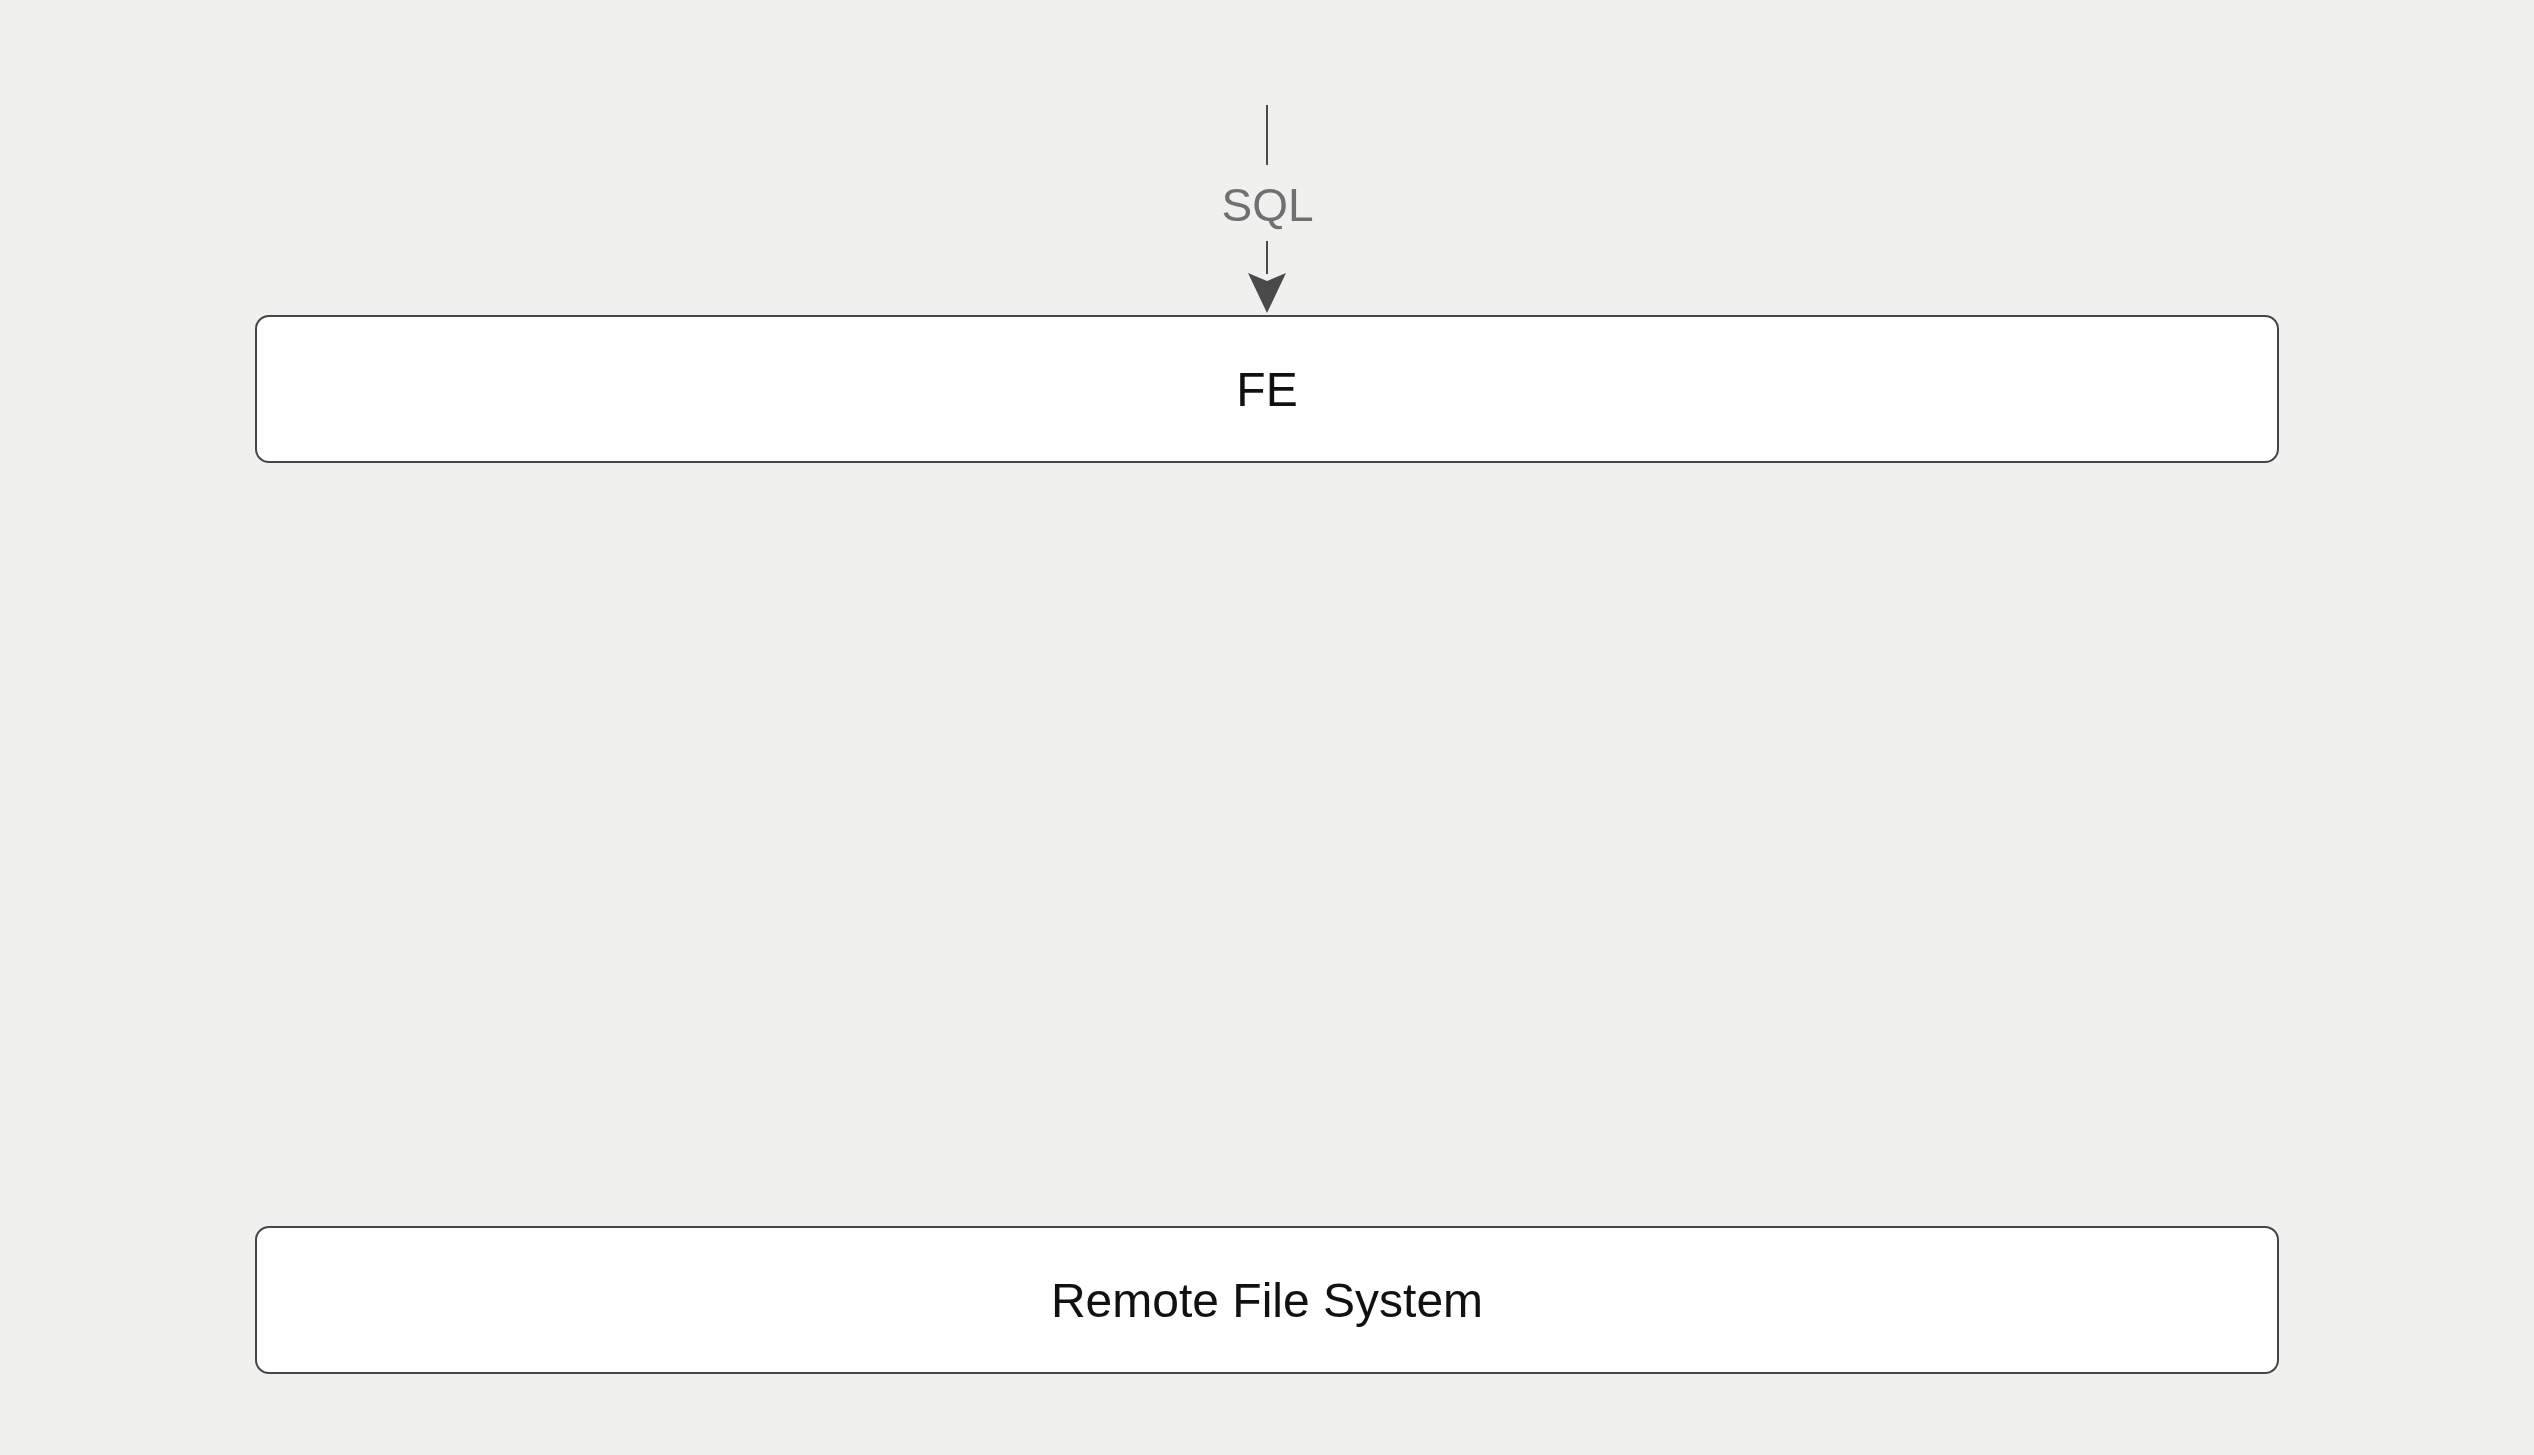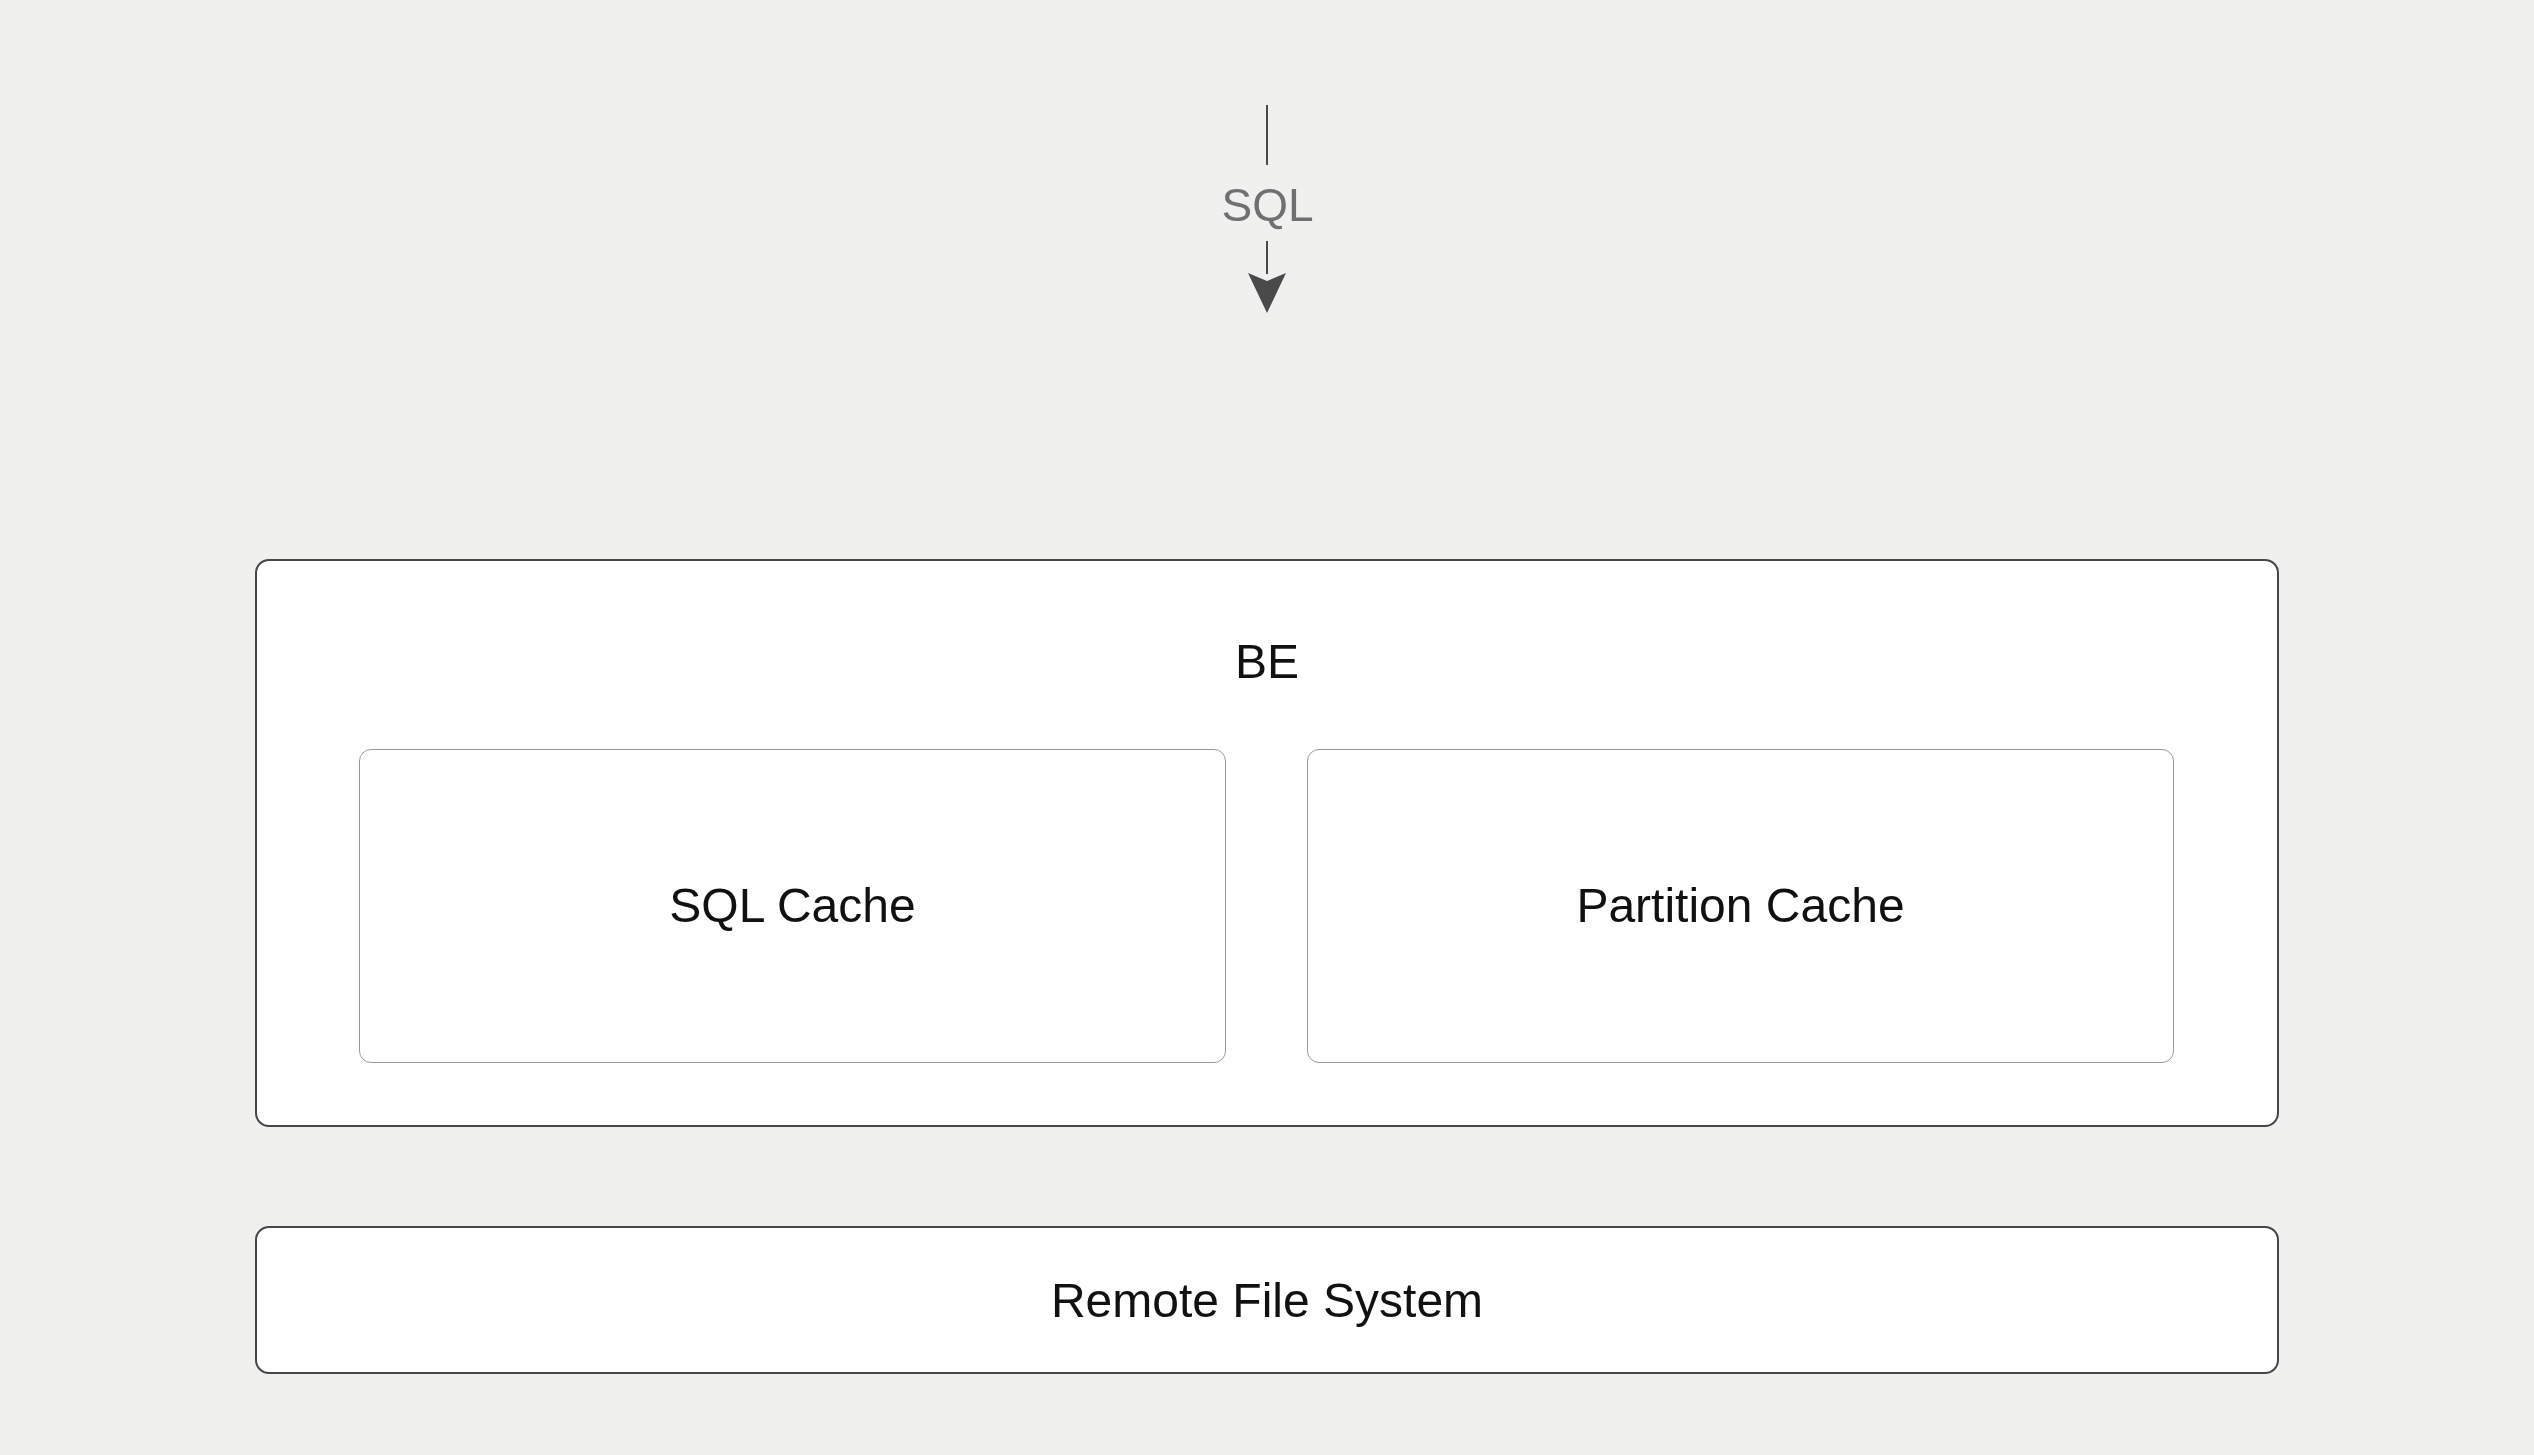--- a/index.html
+++ b/index.html
@@ -95,31 +95,23 @@
 
 <div class="canvas">
 
   <div class="arrow-seg seg1"></div>
   <div class="arrow-label">SQL</div>
   <div class="arrow-seg seg2"></div>
   <svg class="arrow-head" viewBox="0 0 38 40" xmlns="http://www.w3.org/2000/svg">
     <path d="M0,0 L19,40 L38,0 L19,8 Z" fill="#4a4a4a"></path>
   </svg>
 
+  <div class="box fe">
+    <div class="box-label">FE</div>
+  </div>
 
-  <div class="box be">
-    <div class="box-label">BE</div>
-
-    <div class="inner-box left">
-      <span class="inner-label">SQL Cache</span>
-    </div>
-
-    <div class="inner-box right">
-      <span class="inner-label">Partition Cache</span>
-    </div>
-  </div>
 
   <div class="box rfs">
     <div class="box-label">Remote File System</div>
   </div>
 
 </div>
 
 
 </body></html>

